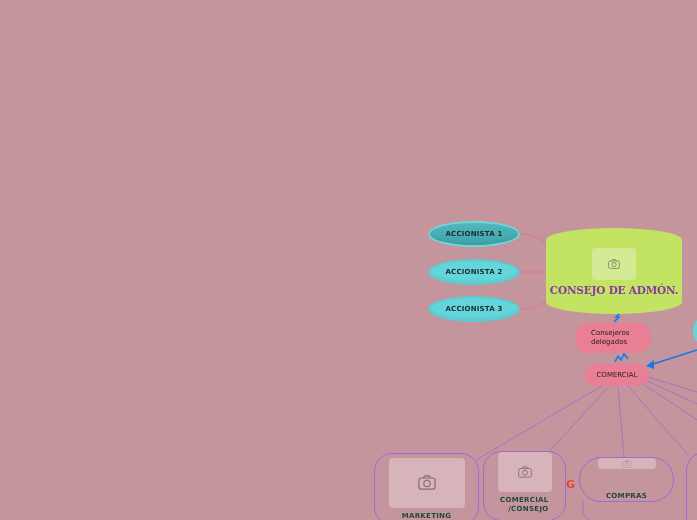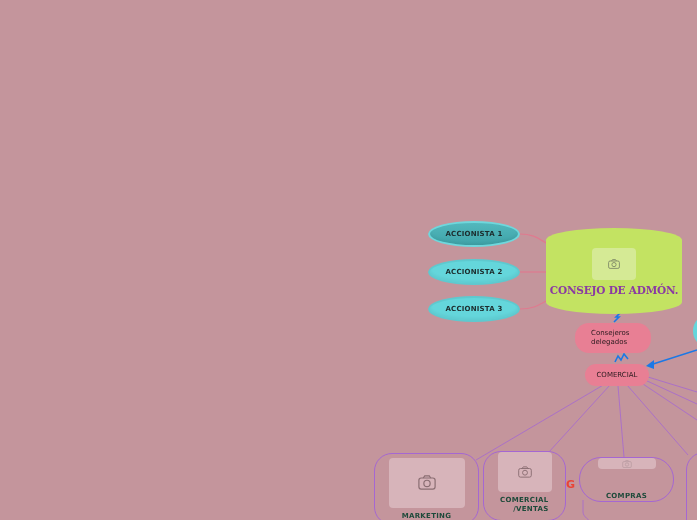--- a/index.html
+++ b/index.html
@@ -157,21 +157,21 @@
   <div class="node card comercial">
     <div class="img">
       <svg width="14" height="12" viewBox="0 0 12 10">
         <rect x="0.6" y="2" width="10.8" height="7.4" rx="1.5" fill="none" stroke="#8a6d72" stroke-width="0.8"></rect>
         <path d="M3.5 2 L4.5 0.6 L7.5 0.6 L8.5 2" fill="none" stroke="#8a6d72" stroke-width="0.8"></path>
         <circle cx="6" cy="5.6" r="2.1" fill="none" stroke="#8a6d72" stroke-width="0.8"></circle>
       </svg>
     </div>
     <div class="label">
       <div>COMERCIAL</div>
-      <div>/VENTAS</div>
+      <div>/CONSEJO</div>
     </div>
   </div>
 
   <div class="google">G</div>
 
   <div class="node card compras">
     <div class="img">
       <svg width="10" height="8" viewBox="0 0 12 10">
         <rect x="0.6" y="2" width="10.8" height="7.4" rx="1.5" fill="none" stroke="#b89aa0" stroke-width="0.9"></rect>
         <path d="M3.5 2 L4.5 0.6 L7.5 0.6 L8.5 2" fill="none" stroke="#b89aa0" stroke-width="0.9"></path>

